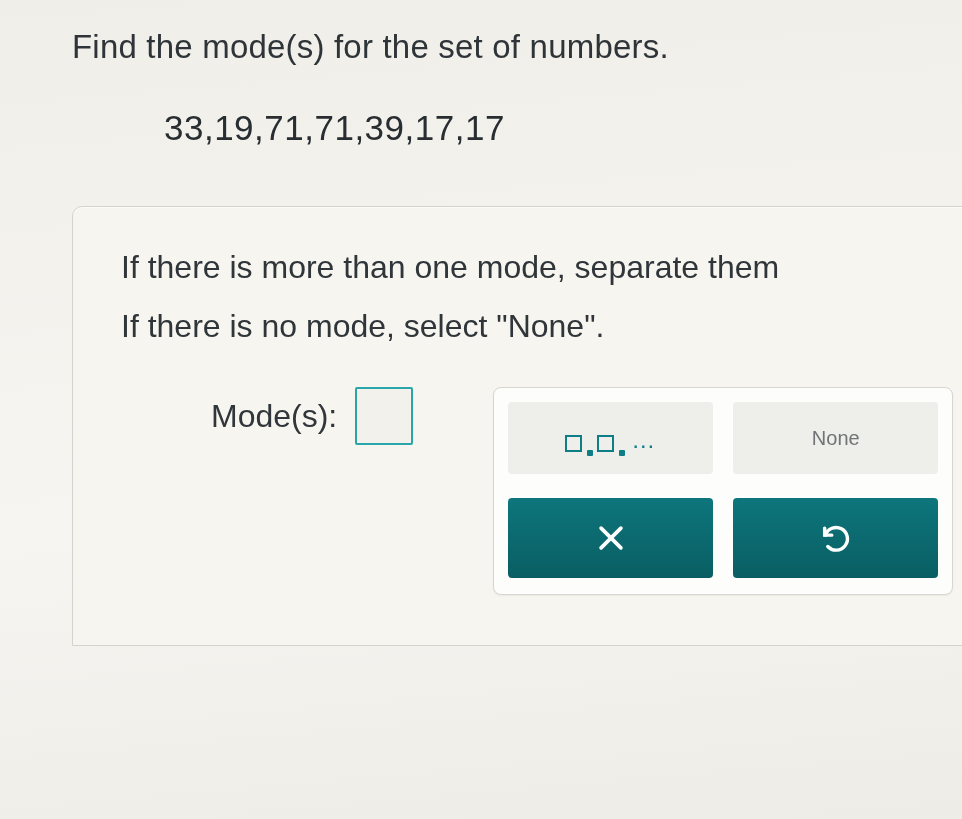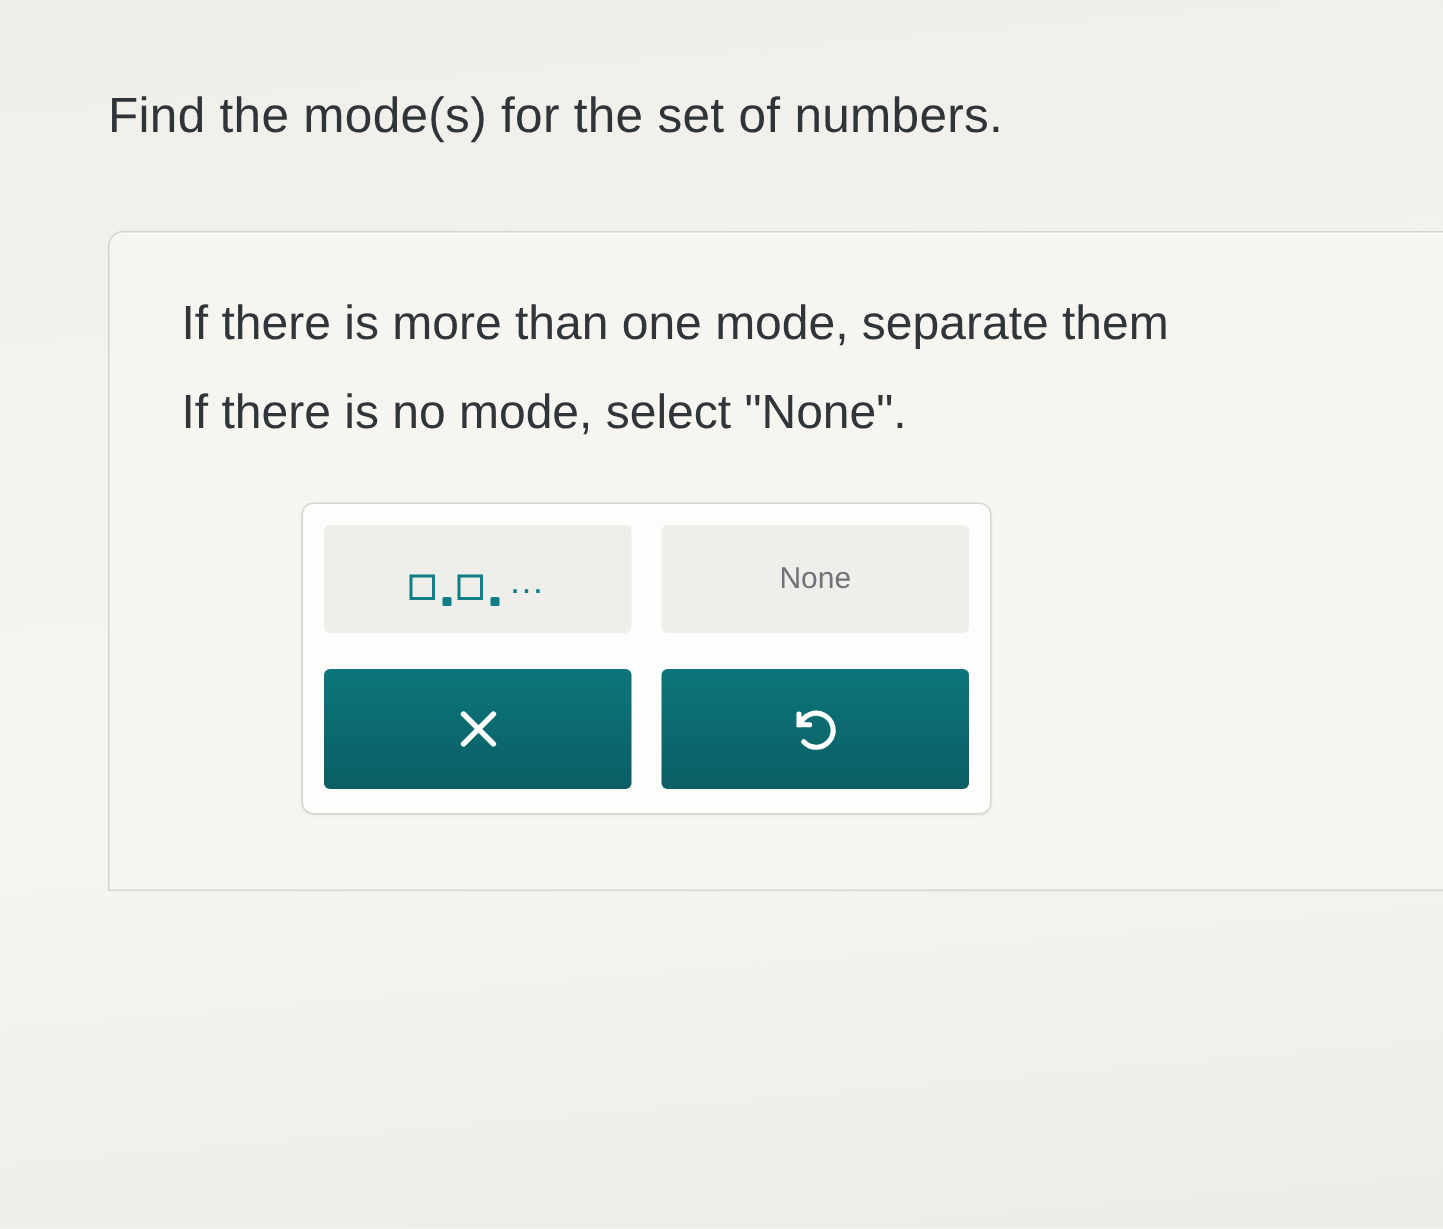--- a/index.html
+++ b/index.html
@@ -5,21 +5,21 @@
   * { box-sizing: border-box; }
   html, body {
     margin: 0; padding: 0;
     width: 962px; height: 819px;
     overflow: hidden;
     font-family: Verdana, Geneva, sans-serif;
     background: linear-gradient(175deg, #efeee9 0%, #f3f2ed 30%, #f6f5f1 60%, #eeece6 100%);
     color: #2a2f33;
   }
   .page {
-    padding: 58px 0 0 72px;
+    padding: 28px 0 0 72px;
     position: relative;
     width: 100%; height: 100%;
   }
   .question-text {
     font-size: 33px;
     color: #2e3438;
     letter-spacing: 0.2px;
   }
   .number-set {
     font-size: 35px;
@@ -144,26 +144,31 @@
     flex: 1;
     color: #ffffff;
   }
   .tool-btn-dark svg { width: 34px; height: 34px; }
 </style>
 </head>
 <body>
 
 <div class="page">
   <div class="question-text">Find the mode(s) for the set of numbers.</div>
+  <div class="number-set">33,19,71,71,39,17,17</div>
 
   <div class="answer-box">
     <div class="instruction-line">If there is more than one mode, separate them</div>
     <div class="instruction-line">If there is no mode, select "None".</div>
 
     <div class="mode-row">
+      <div class="mode-label-group">
+        <span class="mode-label">Mode(s):</span>
+        <input class="mode-input" type="text" value="" style="">
+      </div>
 
       <div class="tool-panel">
         <div class="tool-top-row">
           <button class="tool-btn-light list-btn">
             <span class="list-glyph">
               <span class="sq"></span>
               <span class="comma"></span>
               <span class="sq"></span>
               <span class="comma"></span>
               <span class="dots">…</span>

